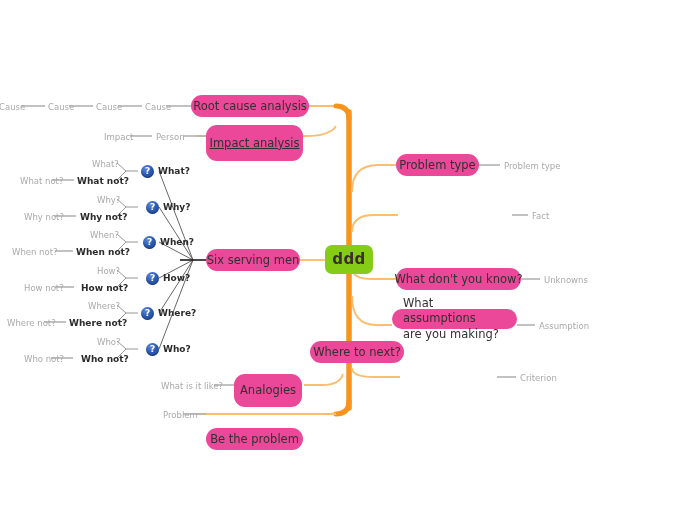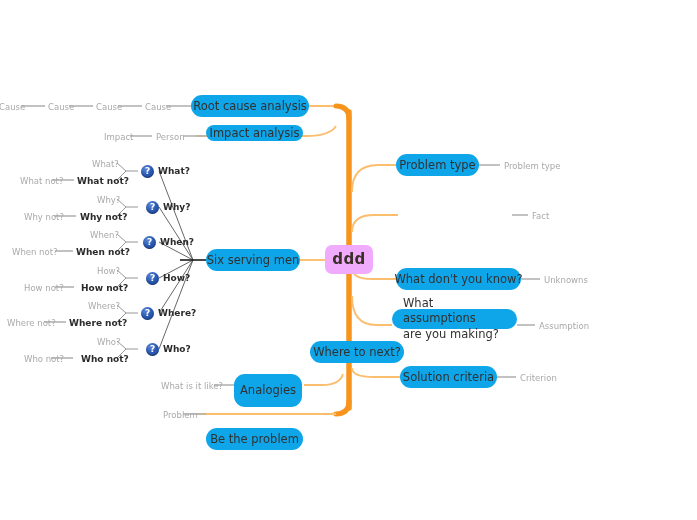--- a/index.html
+++ b/index.html
@@ -9,36 +9,36 @@
     font-family:"DejaVu Sans", sans-serif;
     overflow:hidden;
     position:relative;
   }
   #stage{position:absolute;left:0;top:0;width:697px;height:520px;}
   svg#wires{position:absolute;left:0;top:0;width:697px;height:520px;}
 
   
   .node{
     position:absolute;
-    background:#0ea5e9;
+    background:#ec4899;
     border-radius:11px;
     color:#313131;
     font-size:11.5px;
     display:flex;
     align-items:center;
     justify-content:center;
     text-align:center;
     box-sizing:border-box;
     padding:0 10px;
     line-height:1.25;
     white-space:nowrap;
   }
   .node.multi{white-space:normal;line-height:1.35;justify-content:flex-start;text-align:left;}
   .node.center{
-    background:#f0abfc;
+    background:#84cc16;
     font-weight:bold;
     font-size:15px;
     border-radius:7px;
     color:#3a3028;
     letter-spacing:.5px;
   }
 
   
   .lbl{
     position:absolute;
@@ -160,35 +160,34 @@
       <line x1="55" y1="251" x2="73" y2="251"></line>
       <line x1="55" y1="287" x2="74" y2="287"></line>
       <line x1="44" y1="322" x2="66" y2="322"></line>
       <line x1="51" y1="358" x2="73" y2="358"></line>
     </g>
   </svg>
 
   <div class="node center" style="left:325px;top:245px;width:48px;height:29px;">ddd</div>
 
   <div class="node" style="left:191px;top:95px;width:118px;height:22px;">Root cause analysis</div>
-  <div class="node" style="left:206px;top:125px;width:97px;height:16px;">Impact analysis</div>
+  <div class="node" style="left:206px;top:125px;width:97px;height:36px;text-decoration:underline;">Impact analysis</div>
   <div class="node" style="left:206px;top:249px;width:94px;height:22px;">Six serving men</div>
   <div class="node" style="left:234px;top:374px;width:68px;height:33px;">Analogies</div>
   <div class="node" style="left:206px;top:403px;width:97px;height:22px;margin-top:25px;">Be the problem</div>
 
   <div class="node" style="left:396px;top:154px;width:83px;height:22px;">Problem type</div>
   <div class="node" style="left:396px;top:268px;width:125px;height:22px;">What don't you know?</div>
   <div class="node multi" style="left:392px;top:309px;width:125px;height:20px;padding:0 11px;">
     <span>
       <span>What assumptions</span><br>
       <span>are you making?</span>
     </span>
   </div>
   <div class="node" style="left:310px;top:341px;width:94px;height:22px;">Where to next?</div>
-  <div class="node" style="left:400px;top:366px;width:97px;height:22px;">Solution criteria</div>
 
   <div class="lbl" style="left:504px;top:161px;">Problem type</div>
   <div class="lbl" style="left:532px;top:211px;">Fact</div>
   <div class="lbl" style="left:544px;top:275px;">Unknowns</div>
   <div class="lbl" style="left:539px;top:321px;">Assumption</div>
   <div class="lbl" style="left:520px;top:373px;">Criterion</div>
 
   <div class="lbl" style="left:145px;top:102px;">Cause</div>
   <div class="lbl" style="left:96px;top:102px;">Cause</div>
   <div class="lbl" style="left:48px;top:102px;">Cause</div>

